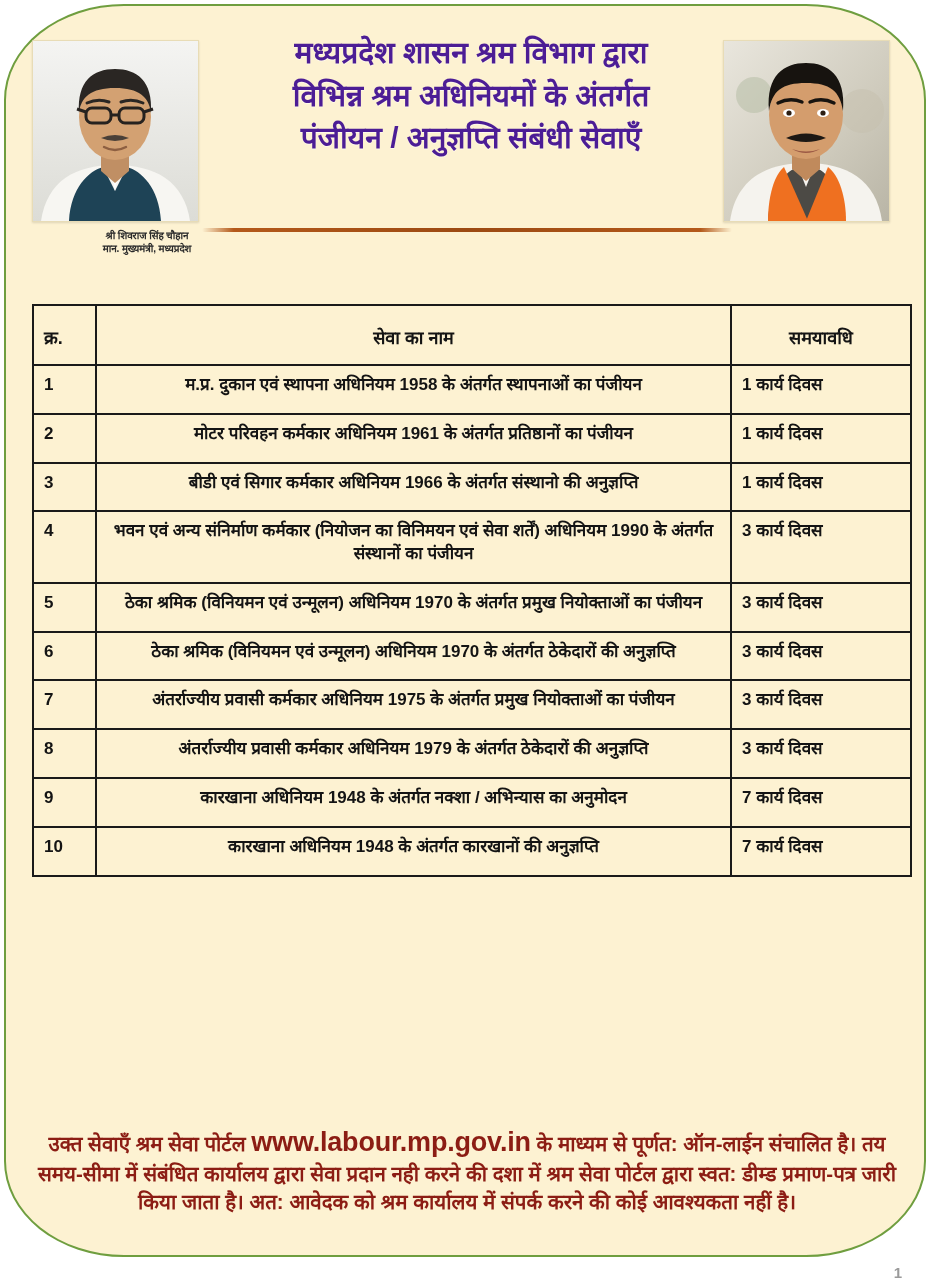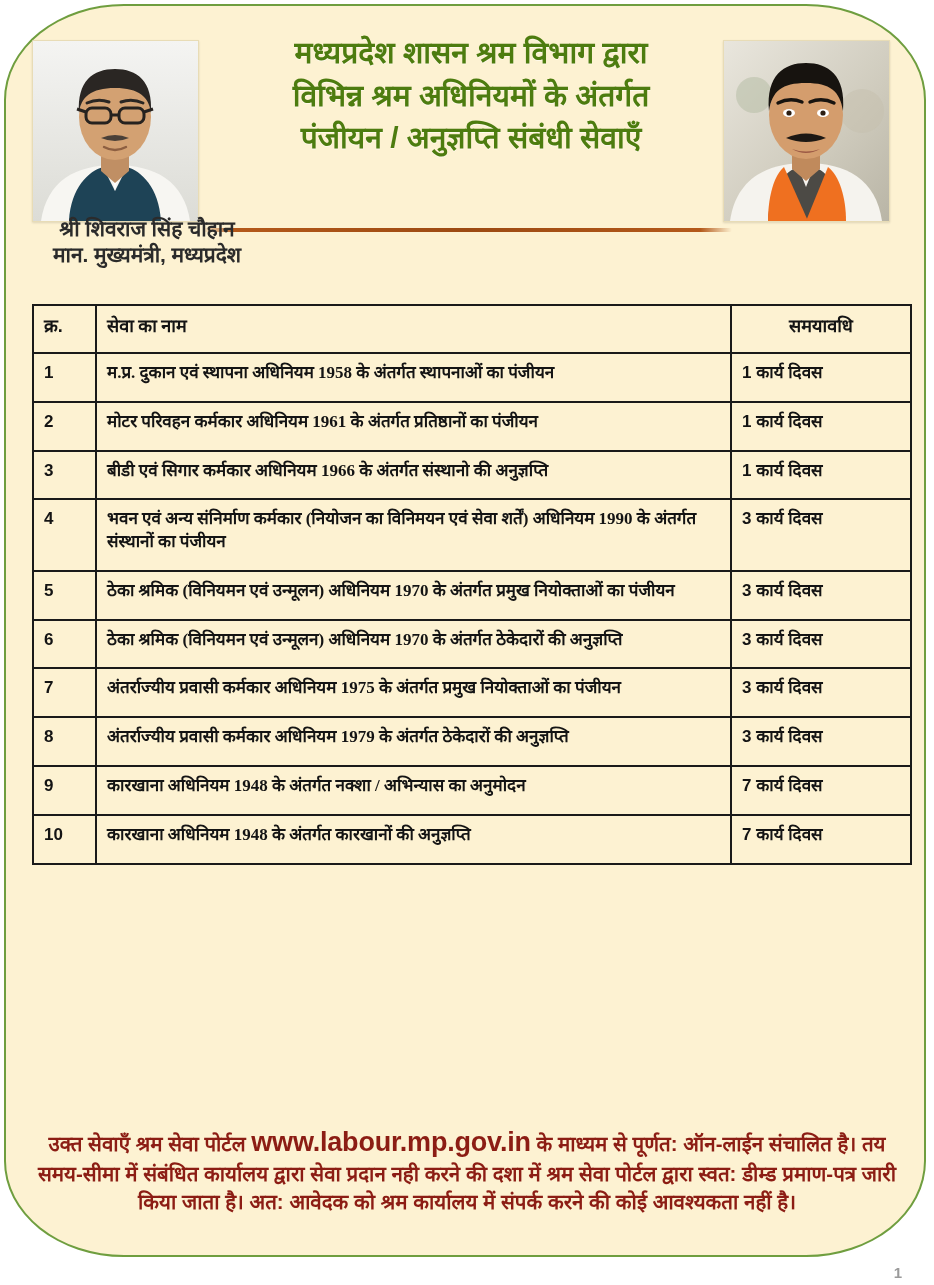--- a/index.html
+++ b/index.html
@@ -46,42 +46,42 @@
     box-shadow: 0 1px 2px rgba(0,0,0,0.12);
     overflow: hidden;
   }
   #photo-cm   { left: 26px; }
   #photo-min  { right: 34px; }
 
   .photo-frame svg { display: block; width: 100%; height: 100%; }
 
   .photo-caption {
     position: absolute;
-    top: 210px;
+    top: 224px;
     width: 270px;
     text-align: center;
     color: #2b2b2b;
     font-weight: bold;
-    font-size: 21px;
+    font-size: 10px;
     line-height: 1.26;
     letter-spacing: -0.1px;
     white-space: pre-line;
   }
   #caption-cm  { left: 6px; }
   #caption-min { right: 6px; }
 
   #title-block {
     position: absolute;
     left: 205px;
     top: 26px;
     width: 520px;
     text-align: center;
   }
   #main-title {
-    color: #4d7c0f;
+    color: #4c1d95;
     font-weight: bold;
     font-size: 30px;
     line-height: 1.42;
     white-space: pre-line;
     text-shadow: 0 1px 0 rgba(255,255,255,0.5);
   }
   #title-rule {
     position: absolute;
     left: 196px;
     top: 222px;
@@ -110,27 +110,27 @@
   #services-table td {
     border: 2px solid #1a1a1a;
     color: #141414;
     font-weight: bold;
     vertical-align: top;
     padding: 8px 10px 16px 10px;
     font-size: 17px;
     line-height: 1.34;
   }
   #services-table thead th {
-    padding-top: 8px;
+    padding-top: 20px;
     padding-bottom: 14px;
     font-size: 18px;
     border-radius: 7px;
   }
   th.sn, td.sn   { text-align: left;   padding-left: 14px; }
-  th.name, td.name { text-align: left; font-family: Liberation Serif, serif; }
+  th.name, td.name { text-align: center; }
   th.dur, td.dur { white-space: nowrap; }
   td.sn { font-size: 18px; }
   td.dur { font-size: 17px; border-radius: 20px; }
 
   
   #footer-note {
     position: absolute;
     left: 28px;
     top: 1118px;
     width: 866px;

